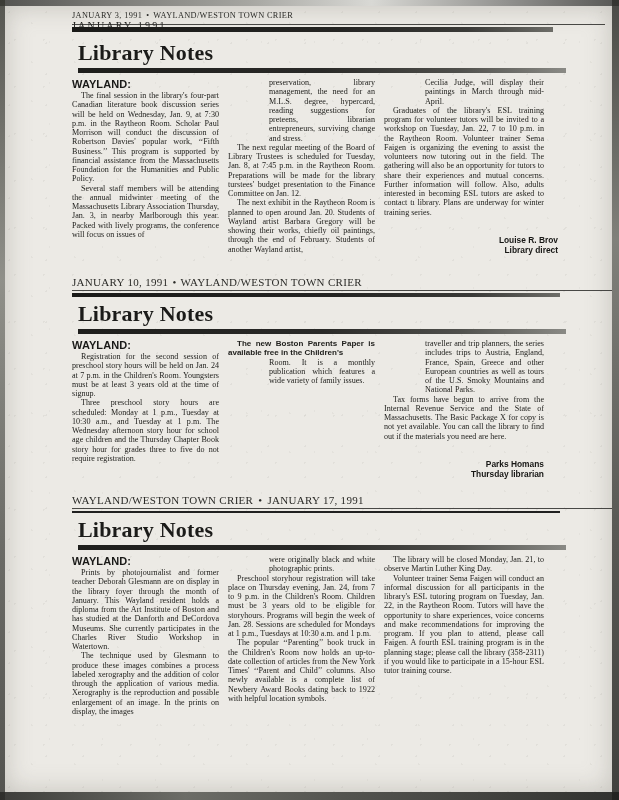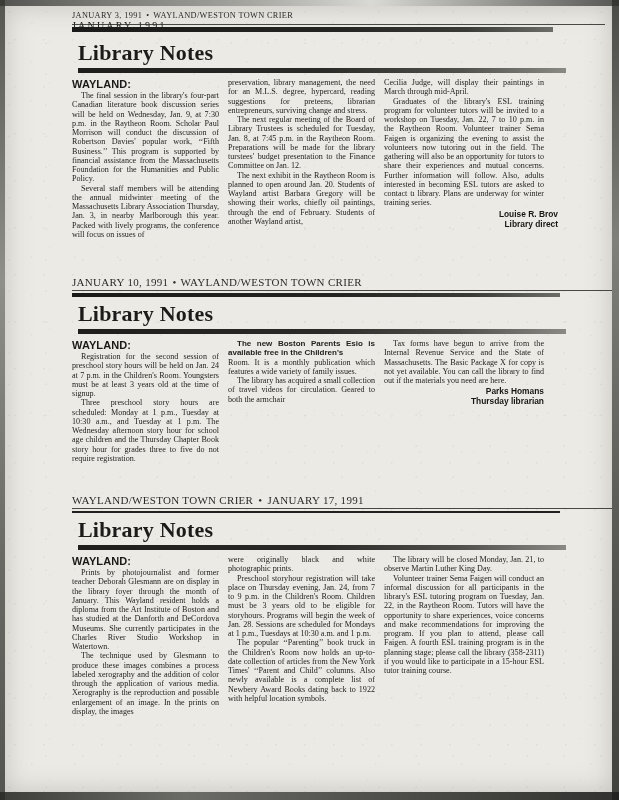--- a/index.html
+++ b/index.html
@@ -76,30 +76,30 @@
   .col.c3{width:160px;}
   p.body{
     margin:0;
     font-family:"Liberation Serif", serif;
     font-size:8.1px;line-height:9.25px;
     text-align:justify;
     color:#22221f;
     text-indent:9px;
     hyphens:auto;
   }
-  p.body.noind{text-indent:0;}
+  p.body.noind{text-indent:0;margin-left:41px;}
   .dek{
     font-family:"Liberation Sans", sans-serif;
     font-weight:bold;font-size:11px;color:#191917;margin:0 0 1px 0;letter-spacing:.1px;
   }
   .bold-run{font-family:"Liberation Sans", sans-serif;font-weight:bold;font-size:8px;}
   .sig{
     font-family:"Liberation Sans", sans-serif;
     font-weight:bold;font-size:8.4px;color:#171715;text-align:right;line-height:10px;
-    margin-top:1px;
+    margin-top:18px;
   }
   .sig.clip{margin-right:-14px;}
 </style>
 </head>
 <body>
 
 <div class="page">
   <div class="edge-top"></div>
   <div class="edge-left"></div>
   <div class="edge-right"></div>
@@ -161,27 +161,27 @@
 
     <div class="cols">
       <div class="col">
         <div class="dek">WAYLAND:</div>
         <p class="body">Registration for the second session of preschool story hours will be held on Jan. 24 at 7 p.m. in the Children's Room. Youngsters must be at least 3 years old at the time of signup.</p>
         <p class="body">Three preschool story hours are scheduled: Monday at 1 p.m., Tuesday at 10:30 a.m., and Tuesday at 1 p.m. The Wednesday afternoon story hour for school age children and the Thursday Chapter Book story hour for grades three to five do not require registration.</p>
       </div>
 
       <div class="col">
         <p class="body">
-          <span class="bold-run">The new Boston Parents Esio is available free in the Children's</span>
+          <span class="bold-run">The new Boston Parents Paper is available free in the Children's</span>
         </p>
         <p class="body noind">Room. It is a monthly publication which features a wide variety of family issues.</p>
-        <p class="body">The library has acquired a small collection of travel videos for circulation. Geared to both the armchair</p>
       </div>
 
       <div class="col c3">
+        <p class="body noind">traveller and trip planners, the series includes trips to Austria, England, France, Spain, Greece and other European countries as well as tours of the U.S. Smoky Mountains and National Parks.</p>
         <p class="body">Tax forms have begun to arrive from the Internal Revenue Service and the State of Massachusetts. The Basic Package X for copy is not yet available. You can call the library to find out if the materials you need are here.</p>
         <div class="sig">
           <div>Parks Homans</div>
           <div>Thursday librarian</div>
         </div>
       </div>
     </div>
   </div>
 
   <div class="article" style="top:494px;">

